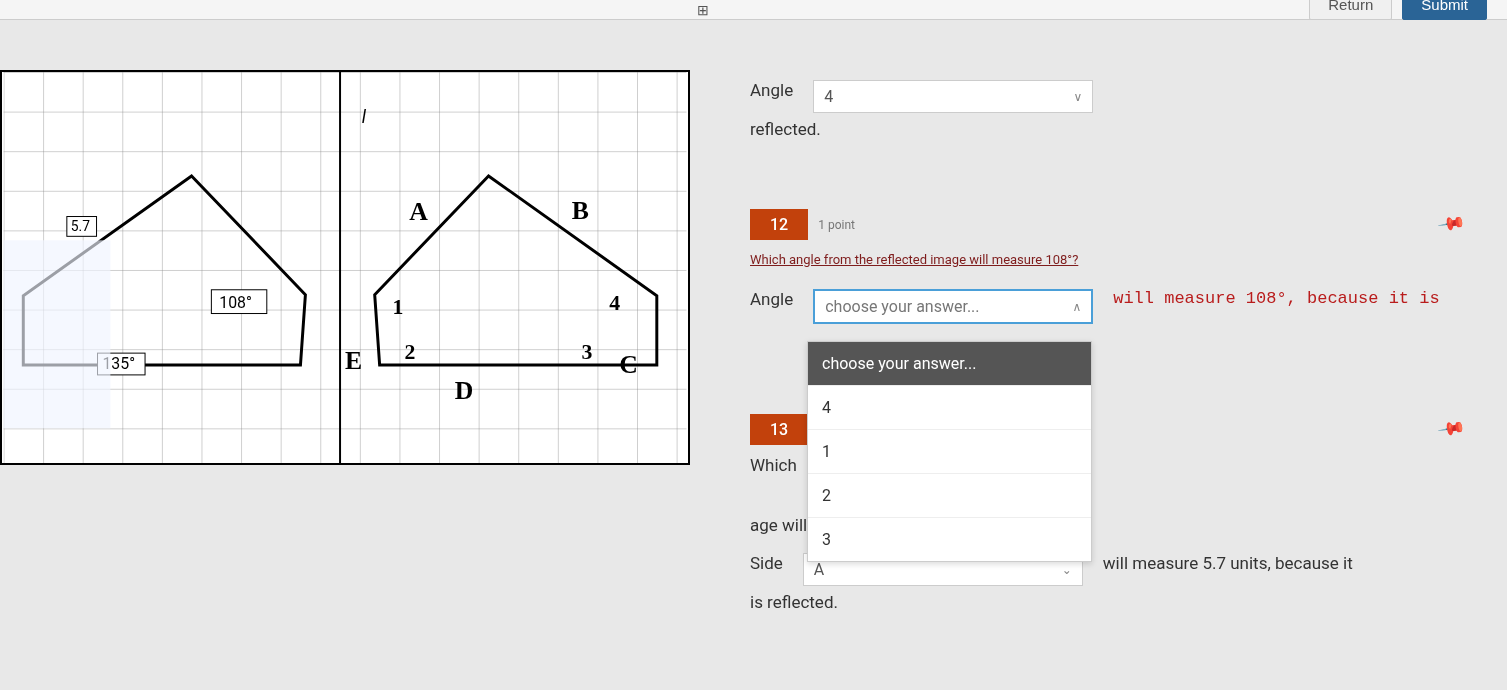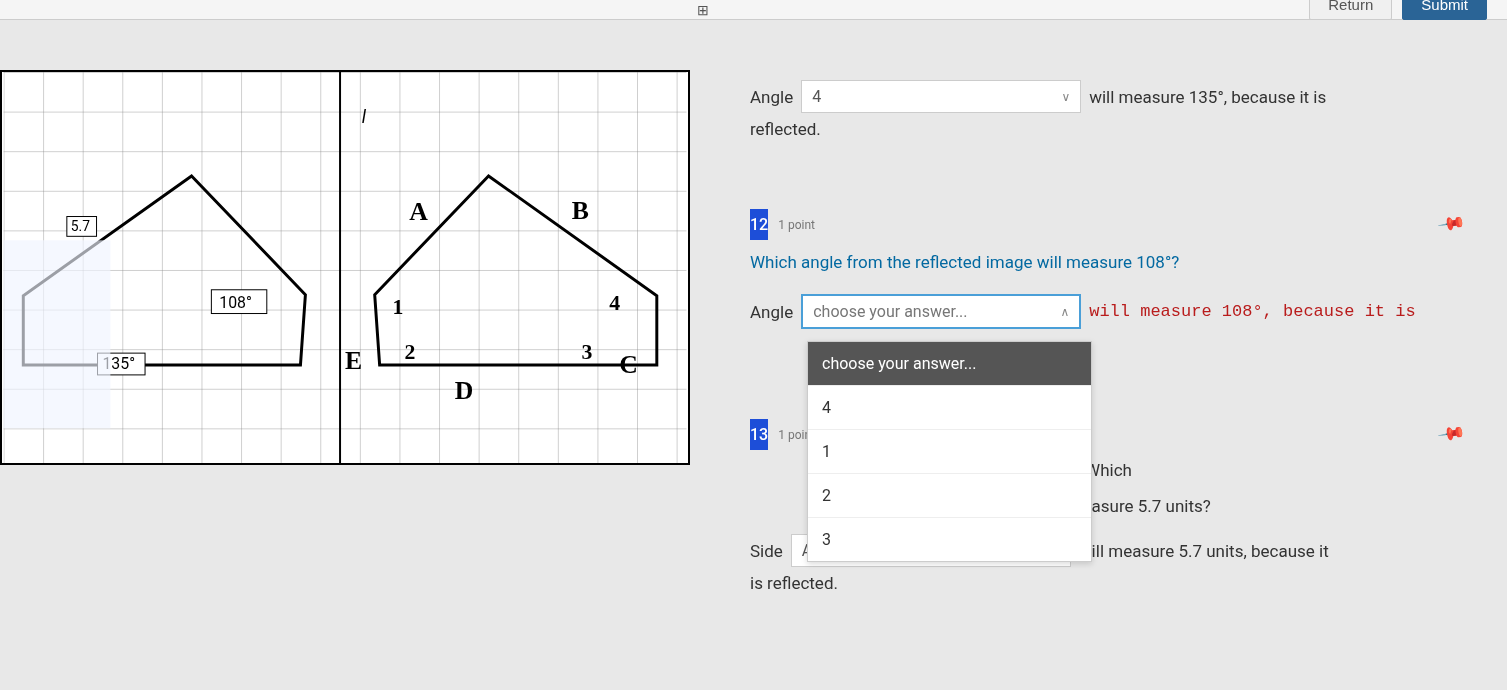--- a/index.html
+++ b/index.html
@@ -59,45 +59,45 @@
       margin-left: 0;
       flex-shrink: 0;
     }
     .figure-wrap svg { width: 100%; height: 100%; }
     .questions {
       flex: 1;
       padding-right: 20px;
     }
     .q-line {
       display: flex;
-      align-items: center;
       flex-wrap: wrap;
-      gap: 8px;
+      gap: 20px;
       font-size: 17px;
       color: #333;
       margin-bottom: 6px;
     }
     .q-block { margin-bottom: 55px; position: relative; }
     .q-num {
-      background: #1d4ed8;
+      background: #c2410c;
       color: #fff;
-      padding: 6px 0;
+      padding: 6px 20px;
       font-size: 16px;
       font-weight: 500;
       display: inline-block;
     }
     .q-points {
       color: #777;
       font-size: 12px;
       margin-left: 10px;
     }
     .q-prompt {
-      font-size: 17px;
+      font-size: 13px;
       margin: 12px 0 22px 0;
-      color: #0369a1;
+      color: #7f1d1d;
+      text-decoration: underline;
     }
     .pin-icon {
       position: absolute;
       right: 4px;
       top: 4px;
       color: #999;
       font-size: 18px;
       transform: rotate(35deg);
     }
     .select-box {
@@ -187,21 +187,20 @@
 
   <div class="questions">
 
     <div class="q-block" style="margin-bottom:70px; margin-top:10px;">
       <div class="q-line">
         <span>Angle</span>
         <div class="select-box">
           <span>4</span>
           <span class="chev">∨</span>
         </div>
-        <span>will measure 135°, because it is</span>
       </div>
       <div class="q-line">
         <span>reflected.</span>
       </div>
     </div>
 
     <div class="q-block" style="position:relative;">
       <span class="pin-icon">📌</span>
       <div class="q-header">
         <span class="q-num">12</span>

